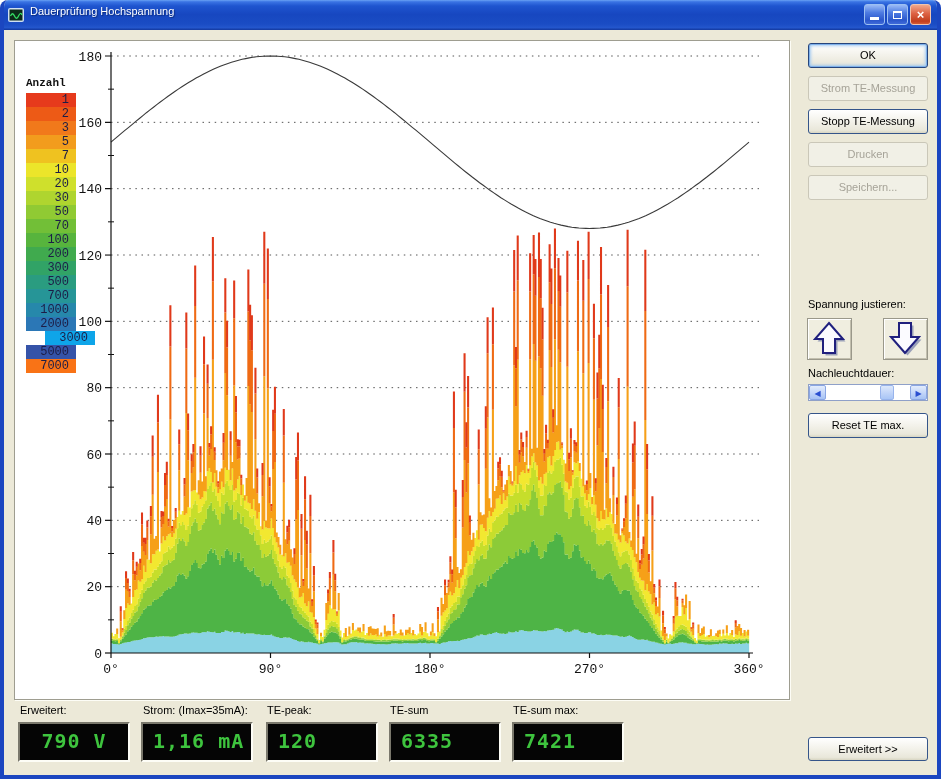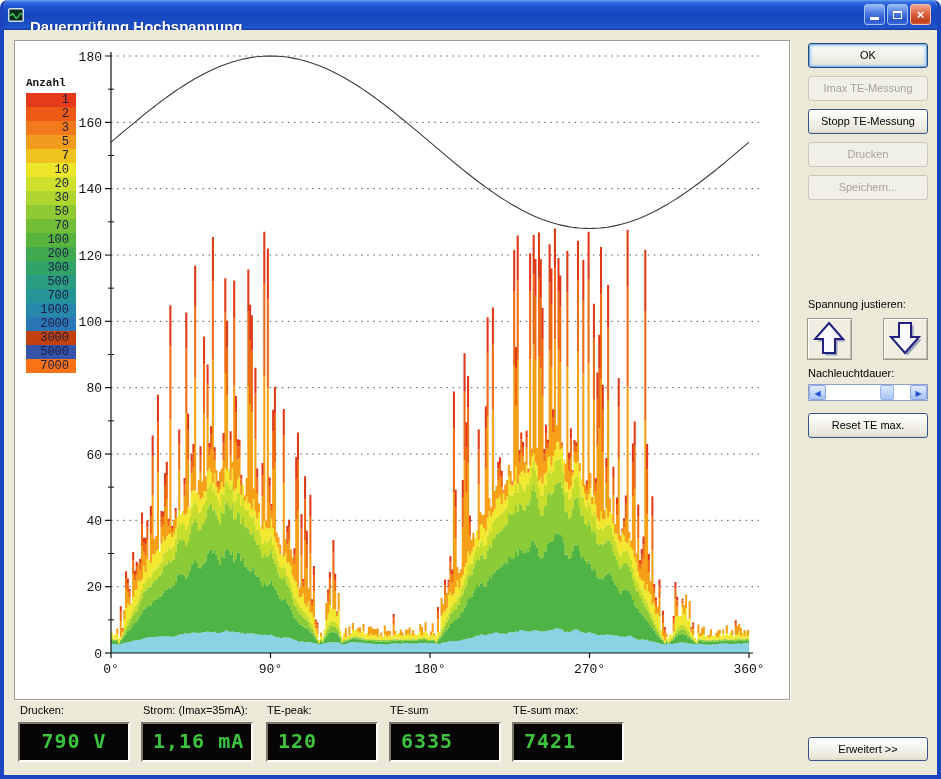--- a/index.html
+++ b/index.html
@@ -4,21 +4,21 @@
 <style>
   html,body{margin:0;padding:0;background:#fff;}
   *{box-sizing:border-box;}
   .window{position:relative;width:941px;height:779px;
     font-family:"Liberation Sans",sans-serif;
     border-left:4px solid #1b46c0;border-right:4px solid #1b46c0;border-bottom:4px solid #1b46c0;
     border-radius:8px 8px 0 0;background:#ECE9D8;overflow:hidden;}
   .titlebar{position:absolute;left:-4px;top:0;width:941px;height:30px;
     background:linear-gradient(180deg,#6aa2f4 0%,#3a74e4 6%,#1e54cf 20%,#1747c0 48%,#1a4cc4 80%,#2356cc 92%,#12389e 100%);
     border-radius:7px 7px 0 0;}
-  .titlebar .apptitle{position:absolute;left:30px;top:18px;color:#fff;font-weight:bold;font-size:15px;
+  .titlebar .apptitle{position:absolute;left:30px;top:5px;color:#fff;font-weight:normal;font-size:11px;
     text-shadow:1px 1px 1px #0a2a7a;}
   .appicon{position:absolute;left:8px;top:7px;width:16px;height:16px;}
   .winbtn{position:absolute;top:4px;width:21px;height:21px;border-radius:3px;border:1px solid #9cc0f2;
     color:#fff;text-align:center;line-height:19px;font-size:13px;font-weight:bold;
     background:linear-gradient(180deg,#9abaf6 0%,#4e7ce2 40%,#2b57cc 80%,#3f6ad8 100%);}
   .winbtn.close{background:linear-gradient(180deg,#f0a88c 0%,#dd6244 45%,#c23e1d 85%,#d55a34 100%);border-color:#f0c4ae;}
   .minbar{display:inline-block;width:9px;height:3px;background:#fff;margin-top:12px;}
   .maxbox{display:inline-block;width:9px;height:8px;border:1px solid #fff;border-top:2px solid #fff;margin-top:5px;}
   .content{position:absolute;left:0;top:30px;width:933px;height:745px;background:#ECE9D8;}
   .chart-panel{position:absolute;left:10px;top:10px;width:776px;height:660px;background:#fff;
@@ -141,29 +141,29 @@
             <div class="legend-row" style="background: rgb(175, 213, 47);">30</div>
             <div class="legend-row" style="background: rgb(144, 202, 51);">50</div>
             <div class="legend-row" style="background: rgb(114, 191, 55);">70</div>
             <div class="legend-row" style="background: rgb(87, 180, 61);">100</div>
             <div class="legend-row" style="background: rgb(64, 170, 78);">200</div>
             <div class="legend-row" style="background: rgb(49, 163, 102);">300</div>
             <div class="legend-row" style="background: rgb(42, 156, 128);">500</div>
             <div class="legend-row" style="background: rgb(38, 149, 151);">700</div>
             <div class="legend-row" style="background: rgb(38, 136, 171);">1000</div>
             <div class="legend-row" style="background: rgb(43, 119, 182);">2000</div>
-            <div class="legend-row" style="background: #c2410c;">3000</div>
+            <div class="legend-row" style="background: #0ea5e9; margin-left: 19px;">3000</div>
             <div class="legend-row" style="background: rgb(53, 83, 168);">5000</div>
             <div class="legend-row" style="background: #f97316;">7000</div>
           </div>
       </div>
     </div>
 
     <div class="btn focus" style="left:804px;top:13px">OK</div>
-    <div class="btn disabled" style="left:804px;top:46px">Imax TE-Messung</div>
+    <div class="btn disabled" style="left:804px;top:46px">Strom TE-Messung</div>
     <div class="btn" style="left:804px;top:79px">Stopp TE-Messung</div>
     <div class="btn disabled" style="left:804px;top:112px">Drucken</div>
     <div class="btn disabled" style="left:804px;top:145px">Speichern...</div>
 
     <div class="small-label" style="left:804px;top:268px">Spannung justieren:</div>
     <div class="arrow-btn" style="left:803px;top:288px">
       <svg width="43" height="40" viewBox="0 0 43 40">
         <polygon points="23.5,6.5 37.5,22.5 29.5,22.5 29.5,36.5 17.5,36.5 17.5,22.5 9.5,22.5" fill="#9aa0b8"></polygon>
         <polygon points="21,4 35,20 27,20 27,34 15,34 15,20 7,20" fill="#fbfbff" stroke="#20207e" stroke-width="2"></polygon>
       </svg>
@@ -177,21 +177,21 @@
 
     <div class="small-label" style="left:804px;top:337px">Nachleuchtdauer:</div>
     <div class="scrollbar" style="left:804px;top:354px">
       <div class="sb-btn" style="left:0"><span>◀</span></div>
       <div class="sb-thumb"></div>
       <div class="sb-btn" style="right:0"><span>▶</span></div>
     </div>
 
     <div class="btn" style="left:804px;top:383px">Reset TE max.</div>
 
-    <div class="ro-label" style="left:16px">Drucken:</div>
+    <div class="ro-label" style="left:16px">Erweitert:</div>
     <div class="ro-label" style="left:139px">Strom: (Imax=35mA):</div>
     <div class="ro-label" style="left:263px">TE-peak:</div>
     <div class="ro-label" style="left:386px">TE-sum</div>
     <div class="ro-label" style="left:509px">TE-sum max:</div>
 
     <div class="readout" style="left:14px">
         <span class="val center">790 V</span>
       </div>
     <div class="readout" style="left:137px">
         <span class="val" style="">1,16 mA</span>

